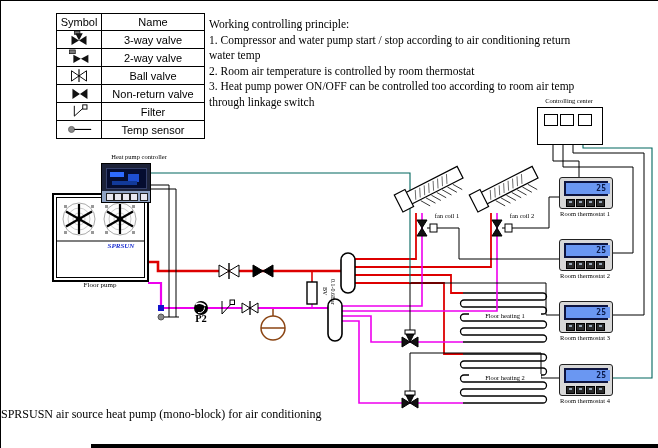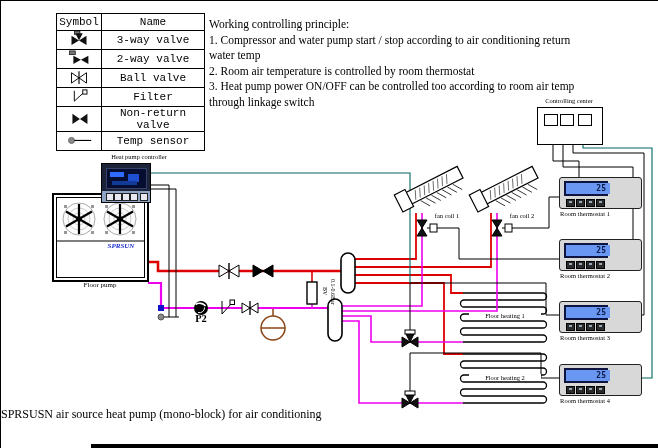--- a/index.html
+++ b/index.html
@@ -4,38 +4,38 @@
 <style>
   html,body{margin:0;padding:0;background:#fff;}
   #stage{position:relative;width:658px;height:448px;background:#fff;border:1px solid #000;
          font-family:"Liberation Serif", serif; overflow:hidden;}
   #diagram-svg{position:absolute;left:0;top:0;}
   .lbl{position:absolute;text-align:center;color:#000;line-height:1.1;}
   .tiny{font-size:6.5px;}
   
   #legend{position:absolute;left:55px;top:12px;border-collapse:collapse;background:#fff;}
   #legend td,#legend th{border:1px solid #000;padding:0;height:16px;text-align:center;
-      font-size:11px;font-weight:normal;font-family:Liberation Mono, monospace;}
+      font-size:11px;font-weight:normal;font-family:Liberation Sans, sans-serif;}
   #legend .sym{width:44px;}
   #legend .nm{width:102px;}
   
   #principle{position:absolute;left:208px;top:16px;width:452px;font-size:11.5px;line-height:15.5px;}
   
   #cc-box{position:absolute;left:536px;top:106px;width:64px;height:36px;border:1.5px solid #000;background:#fff;}
   #cc-box .sq{position:absolute;top:6px;width:12px;height:10px;border:1.2px solid #000;background:#fff;}
   
   #hpc{position:absolute;left:100px;top:162px;width:48px;height:38px;background:#1c2238;border:1px solid #000;}
   #hpc .scr{position:absolute;left:4px;top:4px;width:39px;height:19px;background:#050d30;border:1px solid #35406b;}
   #hpc .b1{position:absolute;left:3px;top:3px;width:14px;height:5px;background:#2e6bff;}
   #hpc .b2{position:absolute;left:21px;top:5px;width:11px;height:8px;background:#1e4fd0;}
   #hpc .b3{position:absolute;left:5px;top:12px;width:25px;height:4px;background:#123a99;}
   #hpc .strip{position:absolute;left:0;bottom:0;width:48px;height:11px;background:#8fa3c4;}
   #hpc .btn{position:absolute;top:2px;width:6px;height:6px;background:#e8e8f0;border:1px solid #222;}
   
-  .tstat{position:absolute;left:558px;width:52px;height:30px;background:#d8d8d8;border:1.5px solid #222;border-radius:3px;padding-left:29px;}
+  .tstat{position:absolute;left:558px;width:52px;height:30px;background:#d8d8d8;border:1.5px solid #222;border-radius:3px;}
   .tstat .frame{position:absolute;left:4px;top:3px;width:44px;height:15px;background:#0d1440;}
   .tstat .lcd{position:absolute;left:2px;top:2px;width:40px;height:11px;background:#6a97f2;
       font-size:8px;font-weight:bold;color:#0a1a4a;text-align:right;padding-right:4px;line-height:11px;
       font-family:"DejaVu Sans Mono", monospace;}
   .tstat .btn{position:absolute;top:21px;width:7px;height:6px;background:#2a2a2a;border:1px solid #000;}
   .tstat .btn i{display:block;width:3px;height:2px;background:#9ab;margin:1px auto 0;}
   
   .rot{position:absolute;transform-origin:0 0;transform:rotate(90deg);font-size:6px;white-space:nowrap;}
   #caption{position:absolute;left:0;top:406px;width:658px;font-size:12px;}
   #bottom-bar{position:absolute;left:90px;top:443px;width:568px;height:5px;background:#000;}
@@ -260,32 +260,32 @@
     <tr>
       <td class="sym"><svg width="34" height="15" viewBox="0 0 36 16">
         <polygon points="10,4 10,15 18,9.5" fill="#fff" stroke="#000"></polygon>
               <polygon points="26,4 26,15 18,9.5" fill="#fff" stroke="#000"></polygon>
         <line x1="18" y1="2.5" x2="18" y2="16" stroke="#000" stroke-width="1.2"></line>
             </svg></td>
       <td class="nm">Ball valve</td>
     </tr>
     <tr>
       <td class="sym"><svg width="34" height="15" viewBox="0 0 36 16">
+        <polygon points="11,4 11,15 19,9.5" fill="#111"></polygon>
+              <polygon points="27,4 27,15 19,9.5" fill="#111"></polygon>
+            </svg></td>
+      <td class="nm">Non-return valve</td>
+    </tr>
+    <tr>
+      <td class="sym"><svg width="34" height="15" viewBox="0 0 36 16">
         <line x1="13" y1="3" x2="13" y2="14" stroke="#000"></line>
               <line x1="13" y1="14" x2="24" y2="4" stroke="#000"></line>
         <rect x="22" y="2" width="4.5" height="4.5" fill="#fff" stroke="#000"></rect>
             </svg></td>
       <td class="nm">Filter</td>
-    </tr>
-    <tr>
-      <td class="sym"><svg width="34" height="15" viewBox="0 0 36 16">
-        <polygon points="11,4 11,15 19,9.5" fill="#111"></polygon>
-              <polygon points="27,4 27,15 19,9.5" fill="#111"></polygon>
-            </svg></td>
-      <td class="nm">Non-return valve</td>
     </tr>
     <tr>
       <td class="sym"><svg width="34" height="15" viewBox="0 0 36 16">
         <circle cx="10" cy="9" r="3.2" fill="#888" stroke="#666"></circle>
         <line x1="13" y1="9" x2="31" y2="9" stroke="#000" stroke-width="1.2"></line>
             </svg></td>
       <td class="nm">Temp sensor</td>
     </tr>
   </tbody>
     </table>

